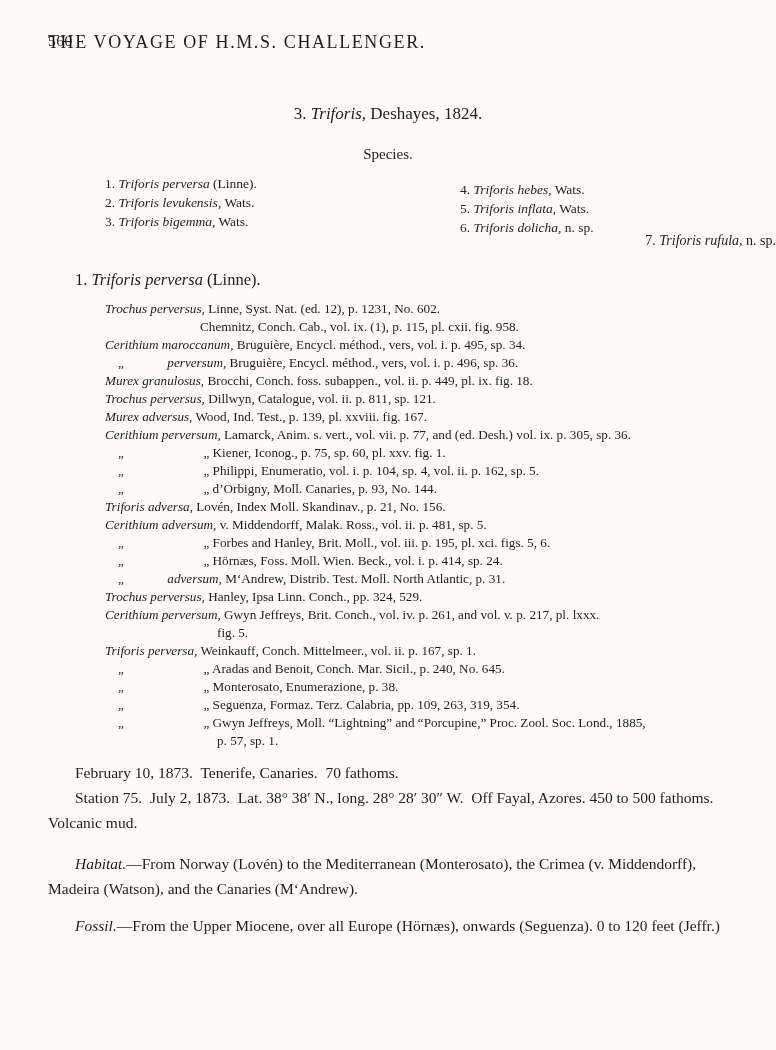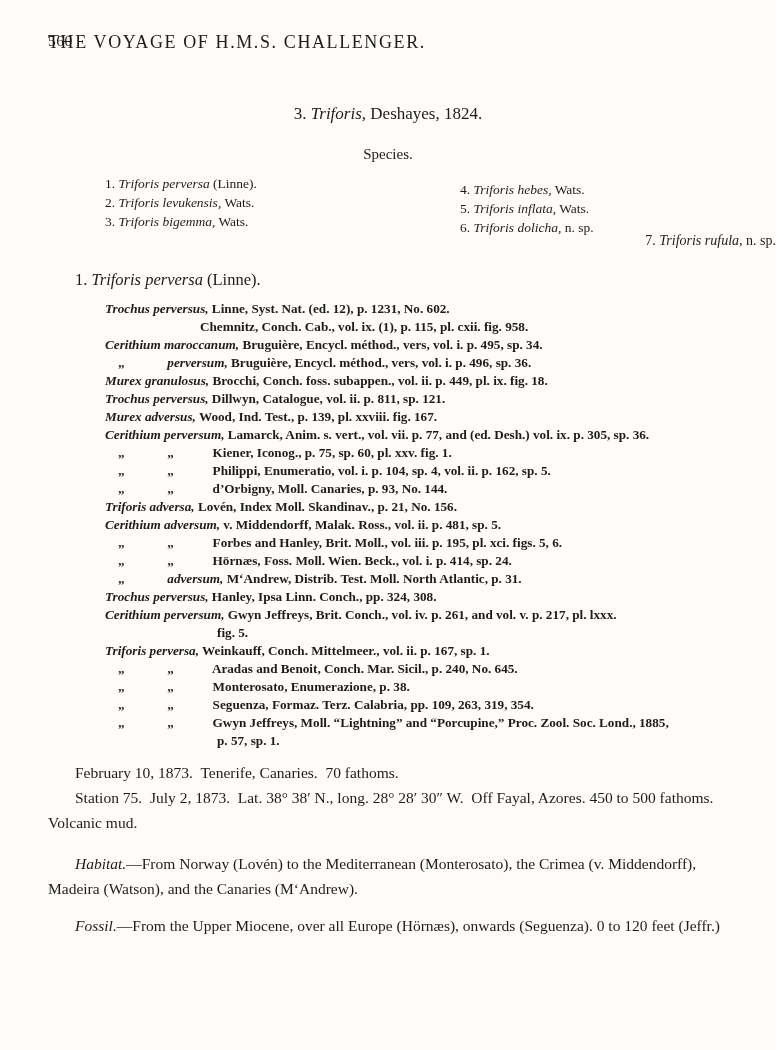--- a/index.html
+++ b/index.html
@@ -27,24 +27,24 @@
   .species-cols { position:relative; margin-top:10px; font-size:13.5px; line-height:19px; height:57px; }
   .col-left  { position:absolute; left:105px; top:0; }
   .col-right { position:absolute; left:460px; top:6px; }
   .species-item-center { text-align:right; font-size:14px; line-height:19px; }
 
   
   .section-heading { margin:18px 0 0 75px; font-size:16.5px; line-height:24px; }
 
   
   .synonymy { margin:8px 34px 0 105px; font-size:13.2px; line-height:18px; }
-  .syn-row { white-space:normal;font-weight:bold; }
+  .syn-row { white-space:normal; }
   .it { font-style:italic; }
   .dc1 { display:inline-block; width:46px; margin-left:13px; }
-  .dc2 { display:inline-block; min-width:42px; }
+  .dc2 { display:inline-block; min-width:42px;text-align:right; }
   .row-cont  { padding-left:95px; }
   .row-cont2 { padding-left:112px; }
 
   
   .records { margin:10px 42px 0 48px; font-size:15.5px; line-height:25px; }
   .records p { text-indent:27px; white-space:pre-wrap; }
 
   .habitat { margin:16px 42px 0 48px; font-size:15.5px; line-height:25px; text-indent:27px; }
   .fossil  { margin:12px 42px 0 48px; font-size:15.5px; line-height:25px; text-indent:27px; }
 </style>
@@ -88,21 +88,21 @@
     <div class="syn-row"><span class="it">Murex adversus,</span> <span>Wood, Ind. Test., p. 139, pl. xxviii. fig. 167.</span></div>
     <div class="syn-row"><span class="it">Cerithium perversum,</span> <span>Lamarck, Anim. s. vert., vol. vii. p. 77, and (ed. Desh.) vol. ix. p. 305, sp. 36.</span></div>
     <div class="syn-row"><span class="dc1">„</span> <span class="dc2">„</span> <span>Kiener, Iconog., p. 75, sp. 60, pl. xxv. fig. 1.</span></div>
     <div class="syn-row"><span class="dc1">„</span> <span class="dc2">„</span> <span>Philippi, Enumeratio, vol. i. p. 104, sp. 4, vol. ii. p. 162, sp. 5.</span></div>
     <div class="syn-row"><span class="dc1">„</span> <span class="dc2">„</span> <span>d’Orbigny, Moll. Canaries, p. 93, No. 144.</span></div>
     <div class="syn-row"><span class="it">Triforis adversa,</span> <span>Lovén, Index Moll. Skandinav., p. 21, No. 156.</span></div>
     <div class="syn-row"><span class="it">Cerithium adversum,</span> <span>v. Middendorff, Malak. Ross., vol. ii. p. 481, sp. 5.</span></div>
     <div class="syn-row"><span class="dc1">„</span> <span class="dc2">„</span> <span>Forbes and Hanley, Brit. Moll., vol. iii. p. 195, pl. xci. figs. 5, 6.</span></div>
     <div class="syn-row"><span class="dc1">„</span> <span class="dc2">„</span> <span>Hörnæs, Foss. Moll. Wien. Beck., vol. i. p. 414, sp. 24.</span></div>
     <div class="syn-row"><span class="dc1">„</span> <span class="dc2 it">adversum,</span> <span>M‘Andrew, Distrib. Test. Moll. North Atlantic, p. 31.</span></div>
-    <div class="syn-row"><span class="it">Trochus perversus,</span> <span>Hanley, Ipsa Linn. Conch., pp. 324, 308.</span></div>
+    <div class="syn-row"><span class="it">Trochus perversus,</span> <span>Hanley, Ipsa Linn. Conch., pp. 324, 529.</span></div>
     <div class="syn-row"><span class="it">Cerithium perversum,</span> <span>Gwyn Jeffreys, Brit. Conch., vol. iv. p. 261, and vol. v. p. 217, pl. lxxx.</span></div>
     <div class="syn-row row-cont2"><span>fig. 5.</span></div>
     <div class="syn-row"><span class="it">Triforis perversa,</span> <span>Weinkauff, Conch. Mittelmeer., vol. ii. p. 167, sp. 1.</span></div>
     <div class="syn-row"><span class="dc1">„</span> <span class="dc2">„</span> <span>Aradas and Benoit, Conch. Mar. Sicil., p. 240, No. 645.</span></div>
     <div class="syn-row"><span class="dc1">„</span> <span class="dc2">„</span> <span>Monterosato, Enumerazione, p. 38.</span></div>
     <div class="syn-row"><span class="dc1">„</span> <span class="dc2">„</span> <span>Seguenza, Formaz. Terz. Calabria, pp. 109, 263, 319, 354.</span></div>
     <div class="syn-row"><span class="dc1">„</span> <span class="dc2">„</span> <span>Gwyn Jeffreys, Moll. “Lightning” and “Porcupine,” Proc. Zool. Soc. Lond., 1885,</span></div>
     <div class="syn-row row-cont2"><span>p. 57, sp. 1.</span></div>
   </div>
 

